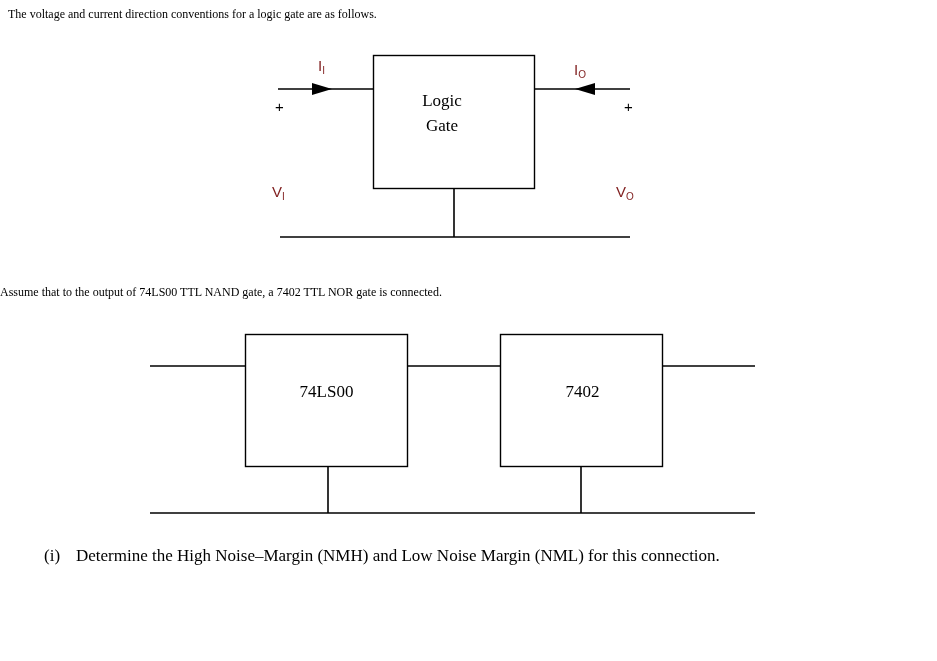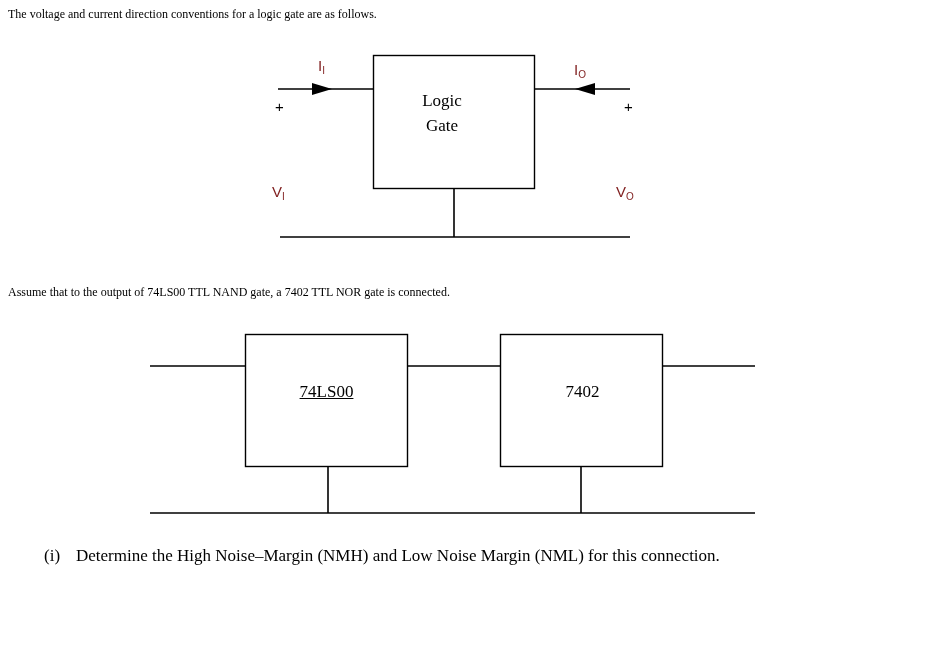--- a/index.html
+++ b/index.html
@@ -20,21 +20,21 @@
   
   .intro-line {
     position: absolute;
     font-family: "Liberation Serif", "DejaVu Serif", serif;
     font-size: 12px;
     line-height: 21px;
     color: #000000;
     white-space: nowrap;
   }
   #intro-1 { left: 8px;  top: 4px; }
-  #intro-2 { left: 8px;  top: 282px; }
+  #intro-2 { left: 0;  top: 282px; }
 
   
   .question-list {
     position: absolute;
     left: 44px;
     top: 544px;
     width: 855px;
   }
   .question-item {
     display: flex;
@@ -159,21 +159,21 @@
     <line x1="407" y1="366" x2="500" y2="366" stroke="#000000" stroke-width="1.6"></line>
 
     <line x1="662" y1="366" x2="755" y2="366" stroke="#000000" stroke-width="1.6"></line>
 
     <line x1="328" y1="466" x2="328" y2="513" stroke="#000000" stroke-width="1.6"></line>
     <line x1="581" y1="466" x2="581" y2="513" stroke="#000000" stroke-width="1.6"></line>
 
     <line x1="150" y1="513" x2="755" y2="513" stroke="#000000" stroke-width="1.6"></line>
   </svg>
 
-  <div class="box-text" style="left:245px; top:379px; width:163px;text-decoration:underline;">74LS00</div>
+  <div class="box-text" style="left:245px; top:379px; width:163px;">74LS00</div>
 
   <div class="box-text" style="left:500px; top:379px; width:165px;">7402</div>
 </div>
 
 <div class="question-list">
 
   <div class="question-item">
     <span class="q-marker">(i)</span>
     <span class="q-body">Determine the High Noise–Margin (NMH) and Low Noise Margin (NML) for this connection.</span>
   </div>

